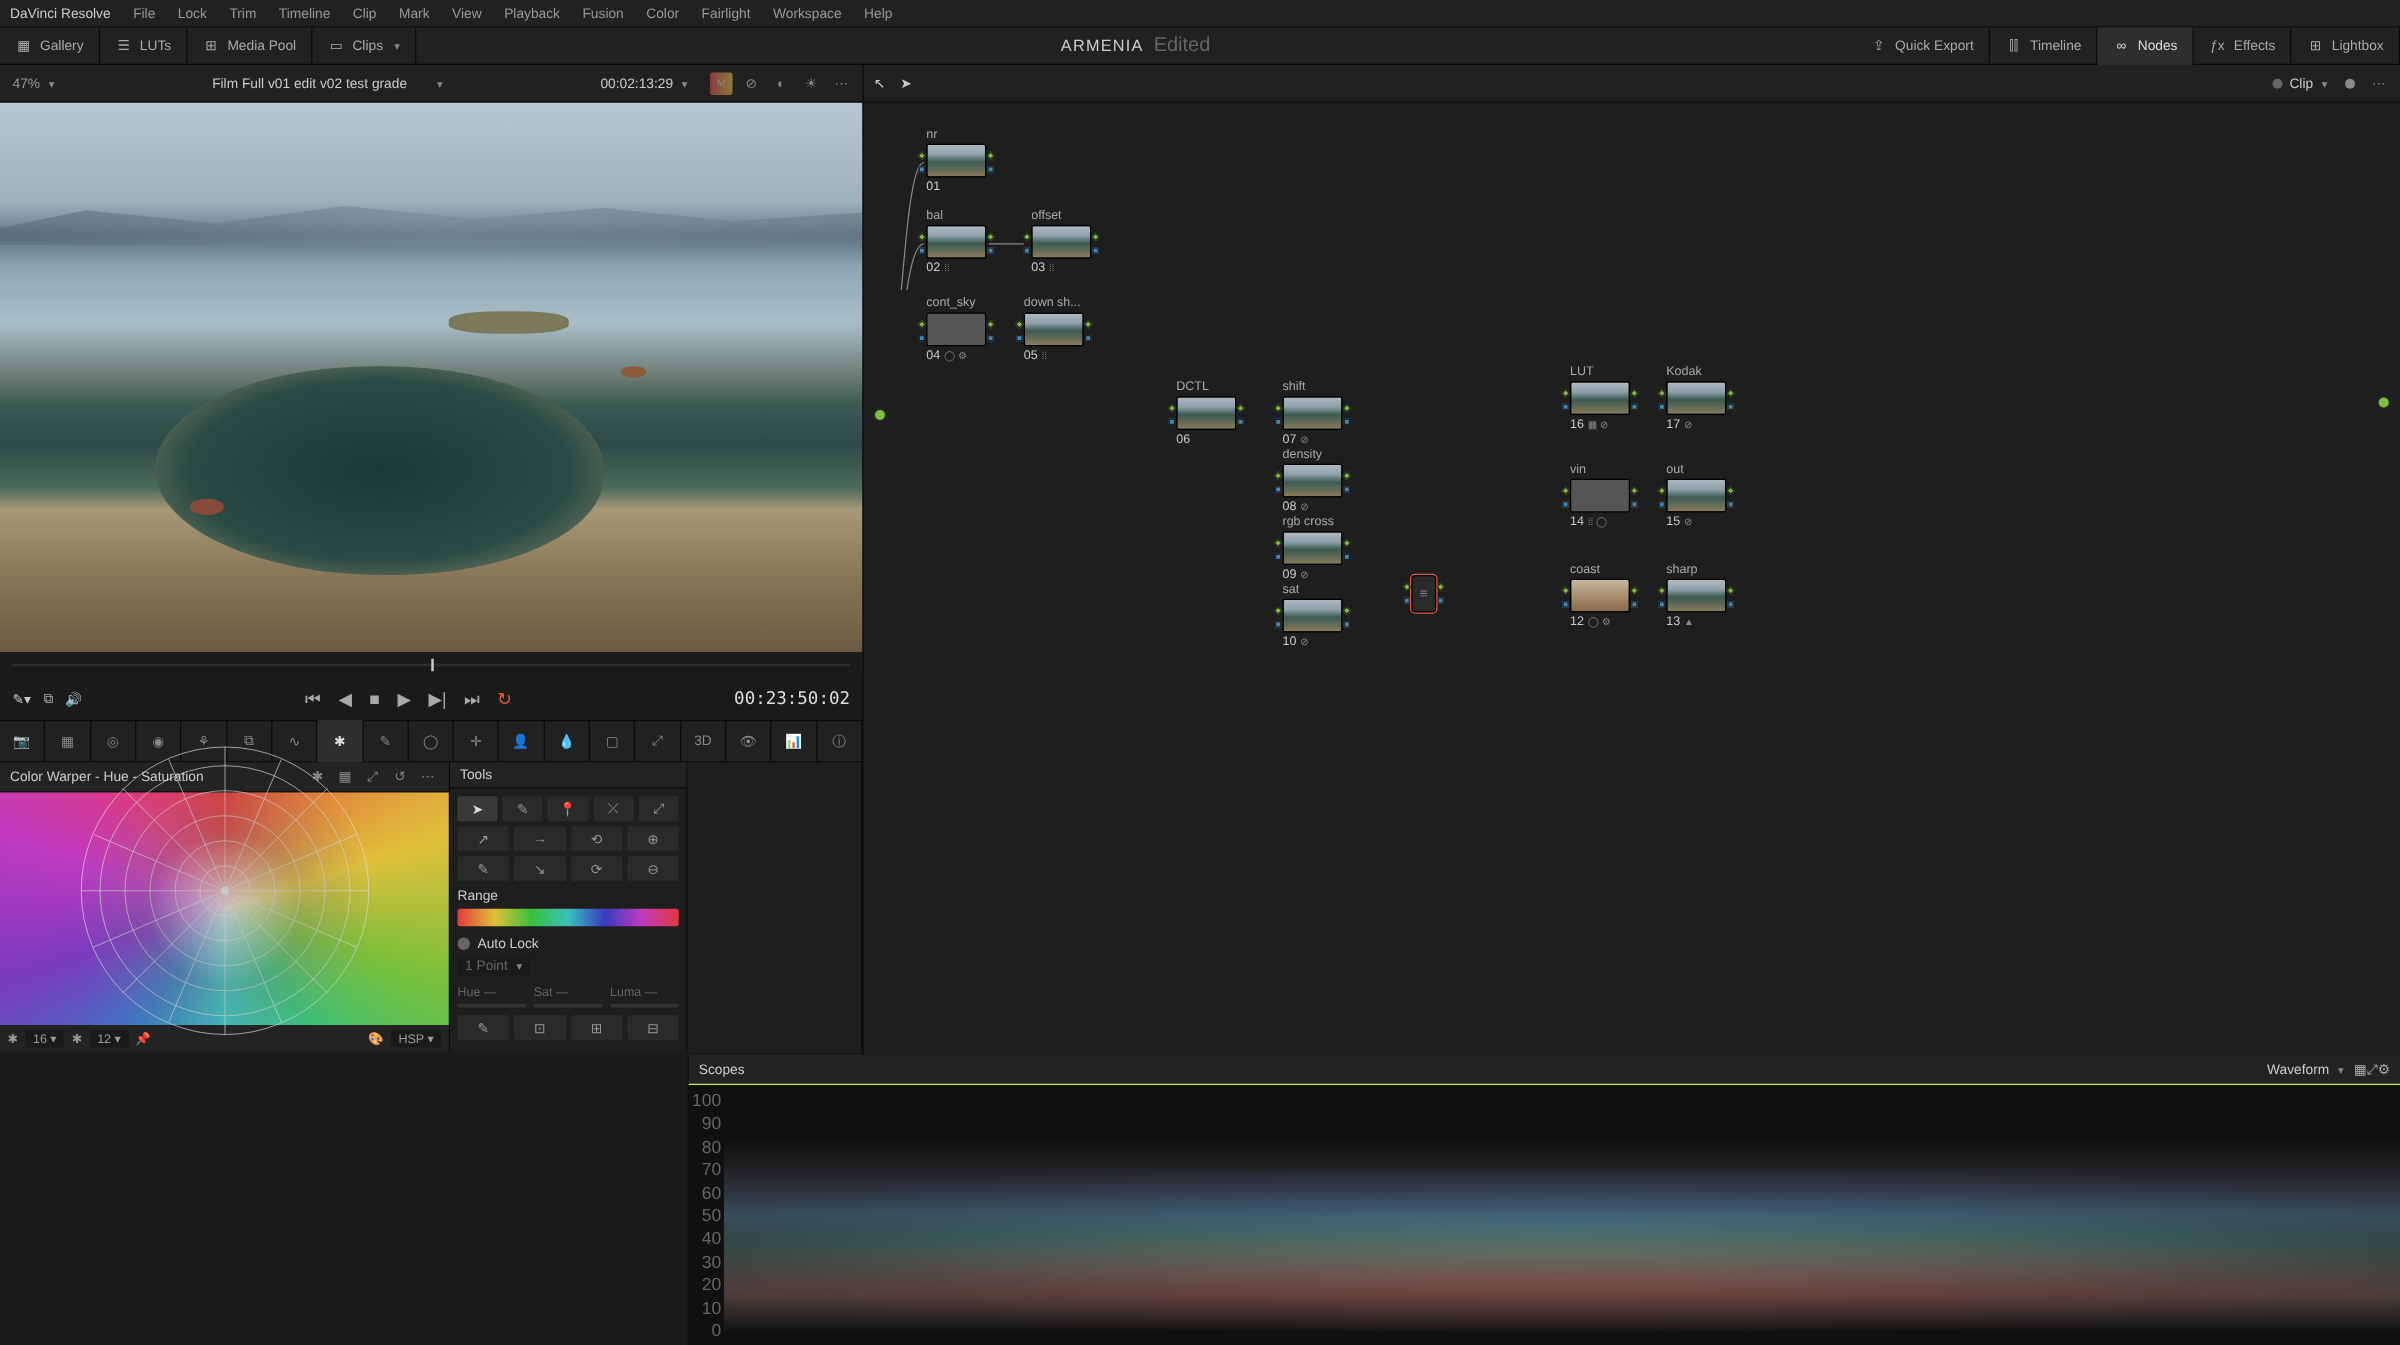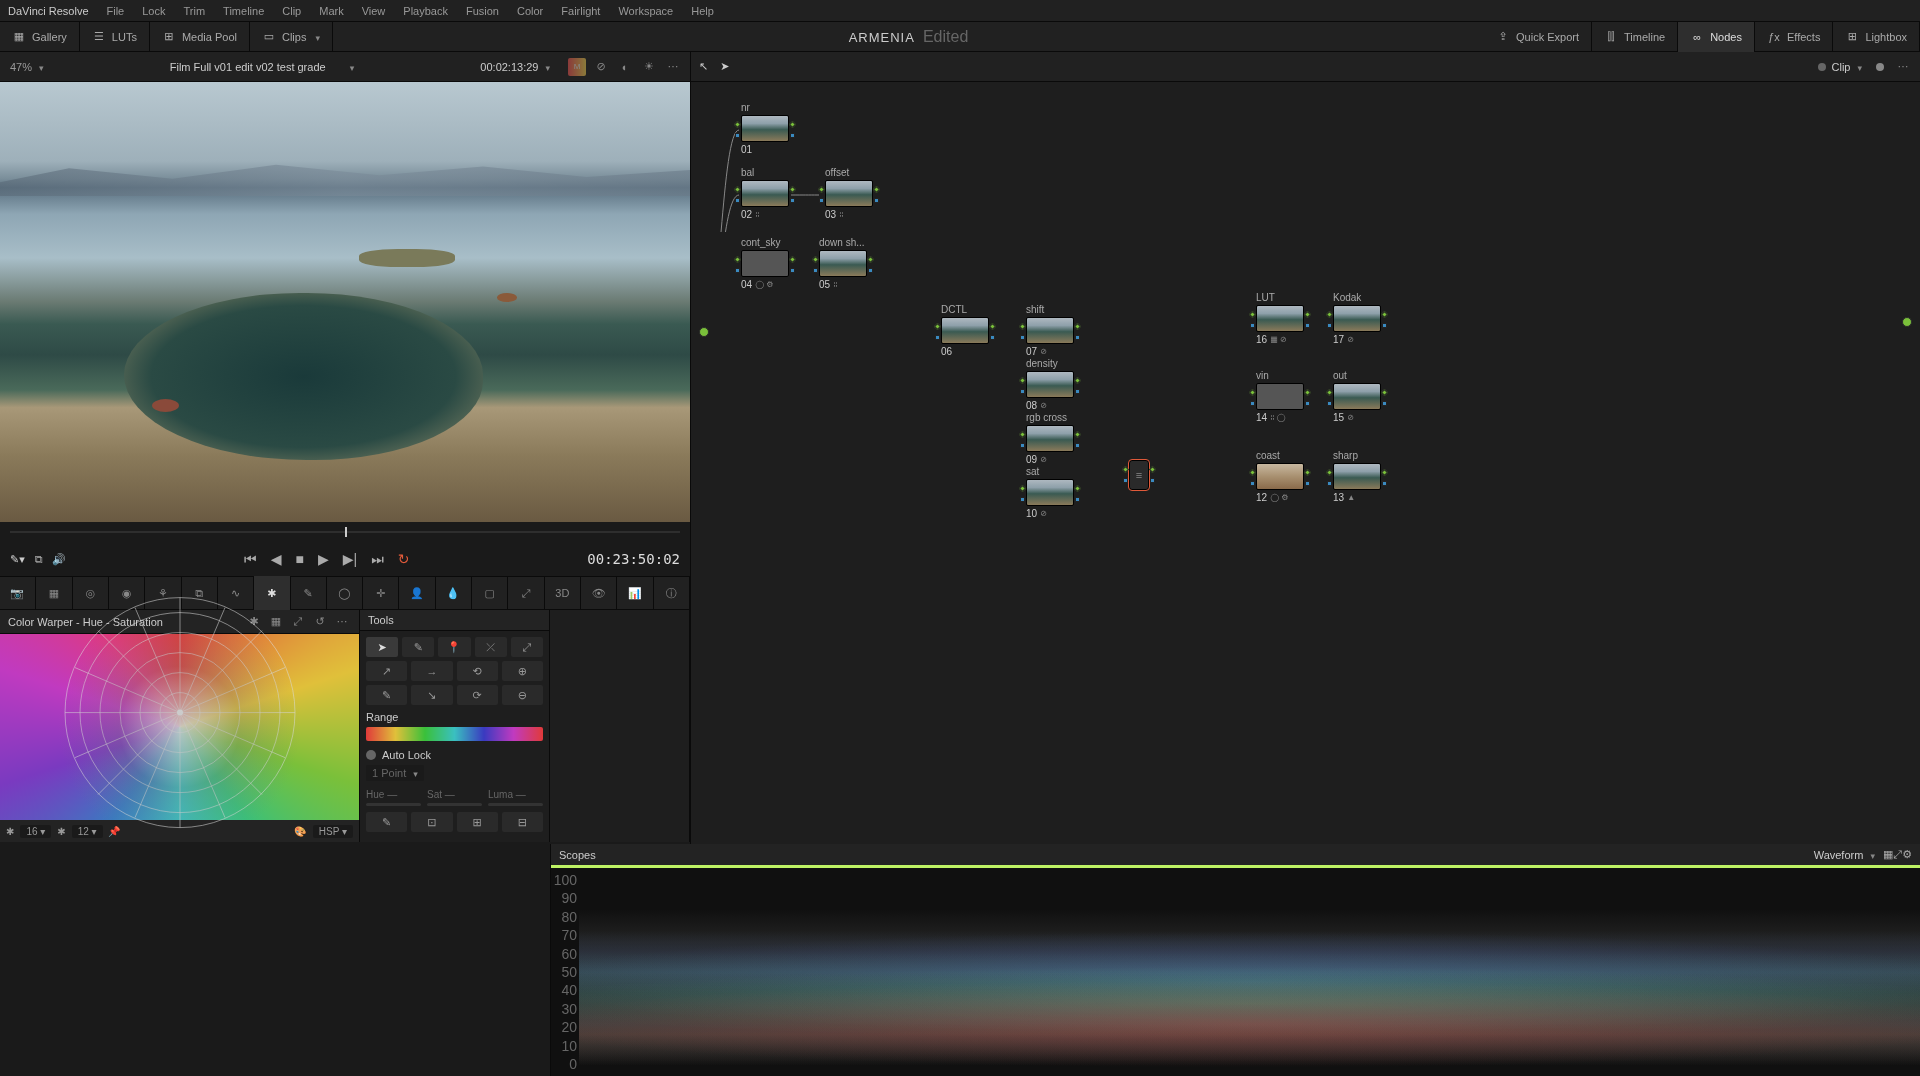--- a/index.html
+++ b/index.html
@@ -91,21 +91,21 @@
 .tools-rainbow { height:14px; background:linear-gradient(90deg,#e03a3a,#e0c03a,#3ac03a,#3ac0c0,#3a3ac0,#c03ac0,#e03a3a); border-radius:2px; }
 .tools-check { display:flex; align-items:center; gap:6px; margin-top:8px; color:#ccc; }
 .tools-check .dot { width:10px; height:10px; border-radius:50%; background:#666; }
 .tools-point { margin-top:4px; background:#1a1a1a; padding:2px 6px; border-radius:2px; color:#666; display:inline-flex; gap:4px; }
 .tools-hsl { display:flex; gap:6px; margin-top:8px; color:#666; font-size:10px; }
 .tools-hsl .col { flex:1; }
 .tools-hsl .slider { height:3px; background:#333; margin-top:3px; border-radius:2px; }
 
 
 .scopes { flex:1; }
-.scopes-hdr { height:24px; background:#232323; display:flex; align-items:center; padding:0 8px; border-bottom:3px solid #bef264; }
+.scopes-hdr { height:24px; background:#232323; display:flex; align-items:center; padding:0 8px; border-bottom:1px solid #bef264; }
 .scopes-hdr .title { color:#ccc; }
 .scopes-hdr .fill { flex:1; }
 .scopes-hdr .mode { color:#ccc; display:flex; align-items:center; gap:4px; margin-right:8px; cursor:pointer; }
 .scopes-body { flex:1; position:relative; background:#101010; display:flex; }
 .scopes-axis { width:28px; display:flex; flex-direction:column; justify-content:space-between; padding:4px 2px; text-align:right; color:#666; font-size:14px; }
 .scopes-wave { flex:1; position:relative; overflow:hidden; }
 .scopes-wave .layer { position:absolute; inset:0; }
 .wave-r { background:
   radial-gradient(ellipse 80% 30% at 50% 75%, rgba(220,80,80,0.3), transparent 70%),
   linear-gradient(to bottom, transparent 50%, rgba(200,60,60,0.15) 70%, rgba(200,60,60,0.25) 80%, transparent 95%); }

